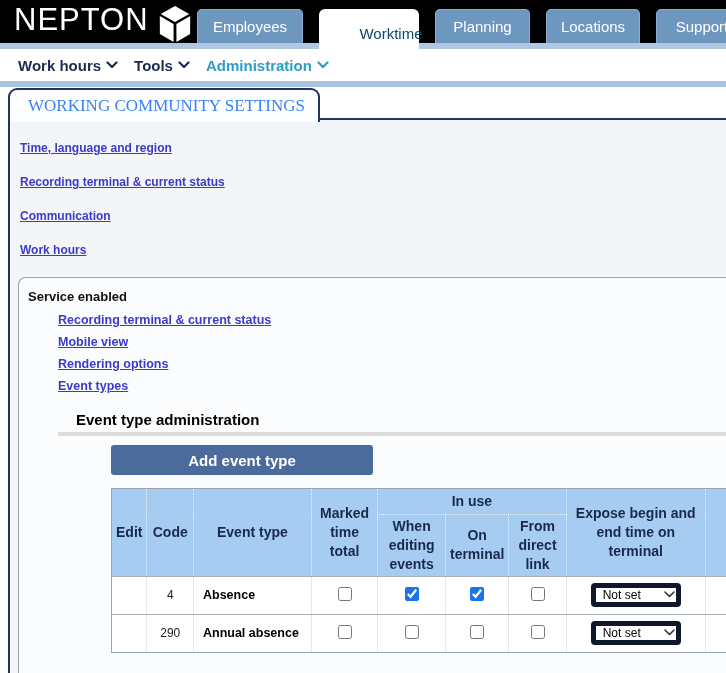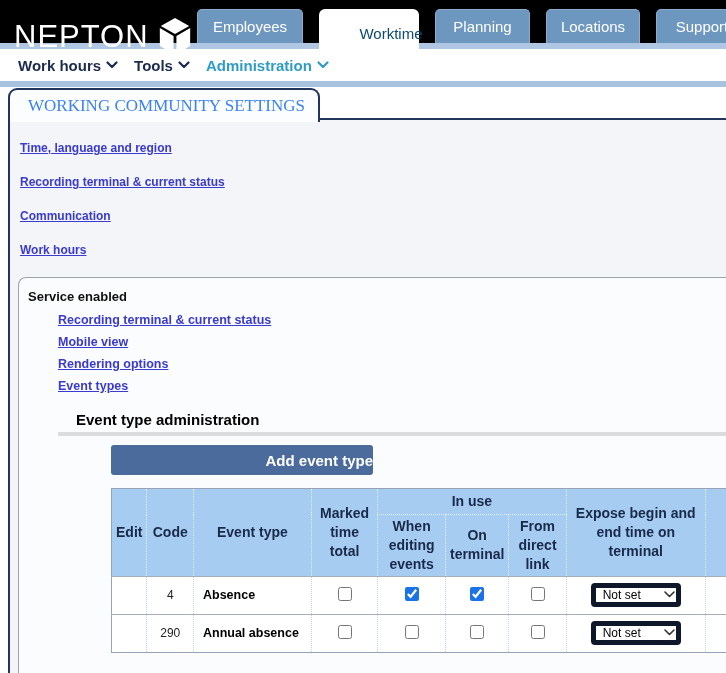--- a/index.html
+++ b/index.html
@@ -1,21 +1,21 @@
 <!DOCTYPE html>
 <html><head>
 <meta charset="utf-8">
 <style>
   * { box-sizing: border-box; margin: 0; padding: 0; }
   html,body { width:726px; height:673px; overflow:hidden; background:#fff;
     font-family:"Liberation Sans", sans-serif; }
 
   
   .topbar { position:relative; height:43px; background:#000; }
-  .logo { position:absolute; left:14px; top:4px; display:flex; align-items:center; gap:8px; cursor:pointer;margin-top:12px; }
+  .logo { position:absolute; left:14px; top:4px; display:flex; gap:8px; cursor:pointer; }
   .logo-text { color:#fff; font-size:31px; letter-spacing:1px; font-weight:400; line-height:1; }
   .primary-tabs { position:absolute; left:197px; top:9px; display:flex; gap:16px; align-items:flex-start; }
   .ptab { height:34px; border-radius:5px 5px 0 0; background:#6E97C0; border:1px solid #8FABCD; border-bottom:none;
     color:#fff; font-size:15px; display:flex; align-items:center; justify-content:center; cursor:pointer; }
   .ptab.w1{width:106px}.ptab.w2{width:100px}.ptab.w3{width:95px}.ptab.w4{width:94px}.ptab.w5{width:92px}
   .ptab.active { background:#fff; color:#0c4a6e; border:none; height:48px; border-radius:6px 6px 4px 4px;
     position:relative; z-index:5;padding-left:44px; }
 
   .strip { height:6px; background:#AFC7E3; }
 
@@ -45,21 +45,21 @@
   .service-title { font-size:13px; font-weight:bold; color:#111; padding-left:9px; }
   .service-links { margin-top:9px; padding-left:39px; }
   .service-link { display:block; margin-bottom:8px; font-size:12.5px; font-weight:bold; color:#3A3ACC;
     text-decoration:underline; cursor:pointer; width:max-content; }
 
   
   .event-section { margin-top:18px; margin-left:39px; }
   .event-heading { font-size:15px; font-weight:bold; color:#000; padding-left:18px; }
   .event-rule { height:4px; background:#DCDCDC; margin-top:4px; margin-right:-30px; }
   .add-btn { display:block; margin:9px 0 0 53px; width:262px; height:30px; background:#4A6B9C; color:#fff;
-    font-weight:bold; font-size:15px; font-family:inherit; border:none; border-radius:3px; cursor:pointer;text-align:right; }
+    font-weight:bold; font-size:15px; font-family:inherit; border:none; border-radius:3px; cursor:pointer; }
 
   
   table.event-table { margin:13px 0 0 53px; border-collapse:collapse; border:1px solid #98A4B5; table-layout:fixed; }
   .event-table th { background:#A6CDF1; color:#19294A; font-size:14px; font-weight:bold; text-align:center;
     vertical-align:middle; padding:2px 4px; border-left:1px dotted #E4F2FD; line-height:1.35; }
   .event-table thead tr.h1 th { height:26px; }
   .event-table thead tr.h2 th { height:52px; }
   .event-table th.group { border-bottom:1px dotted #E4F2FD; }
   .event-table tbody tr { border-top:1px solid #A6AEB8; }
   .event-table td { background:#fff; border-left:1px dotted #C2D5E6; height:38px; text-align:center;

